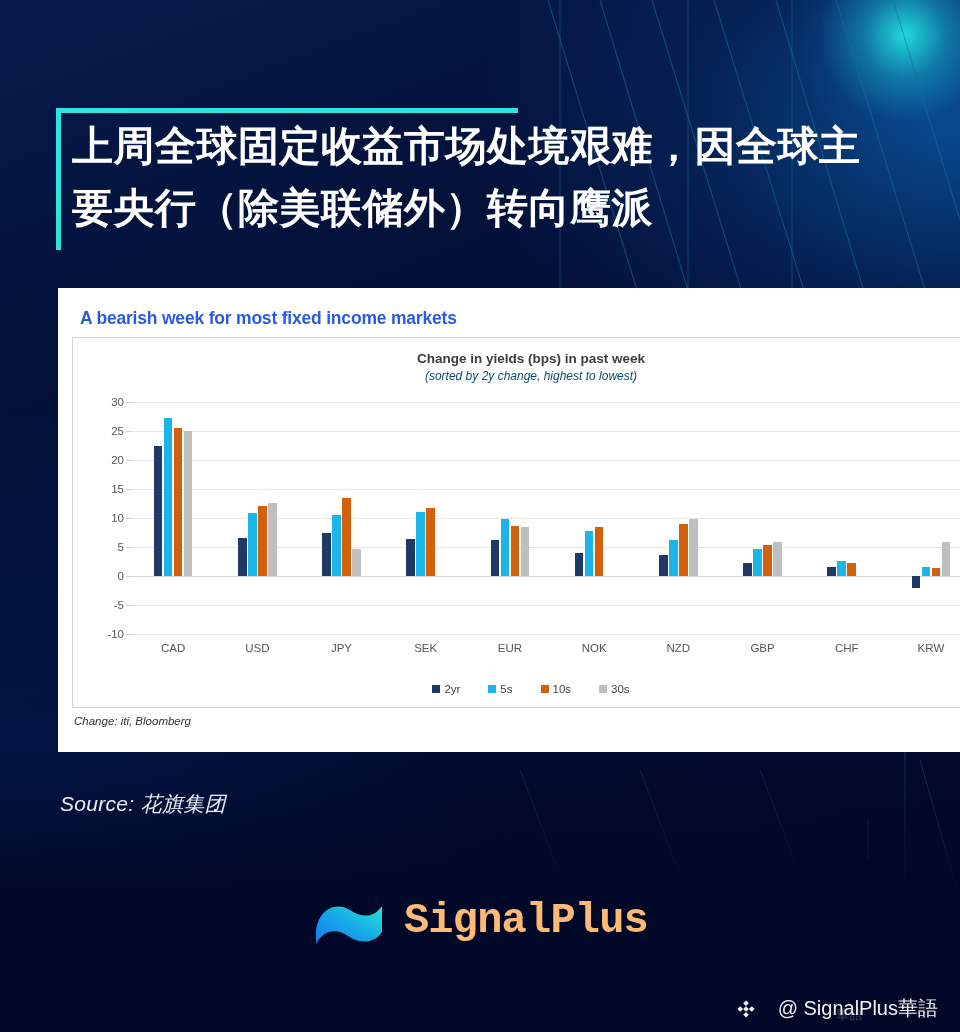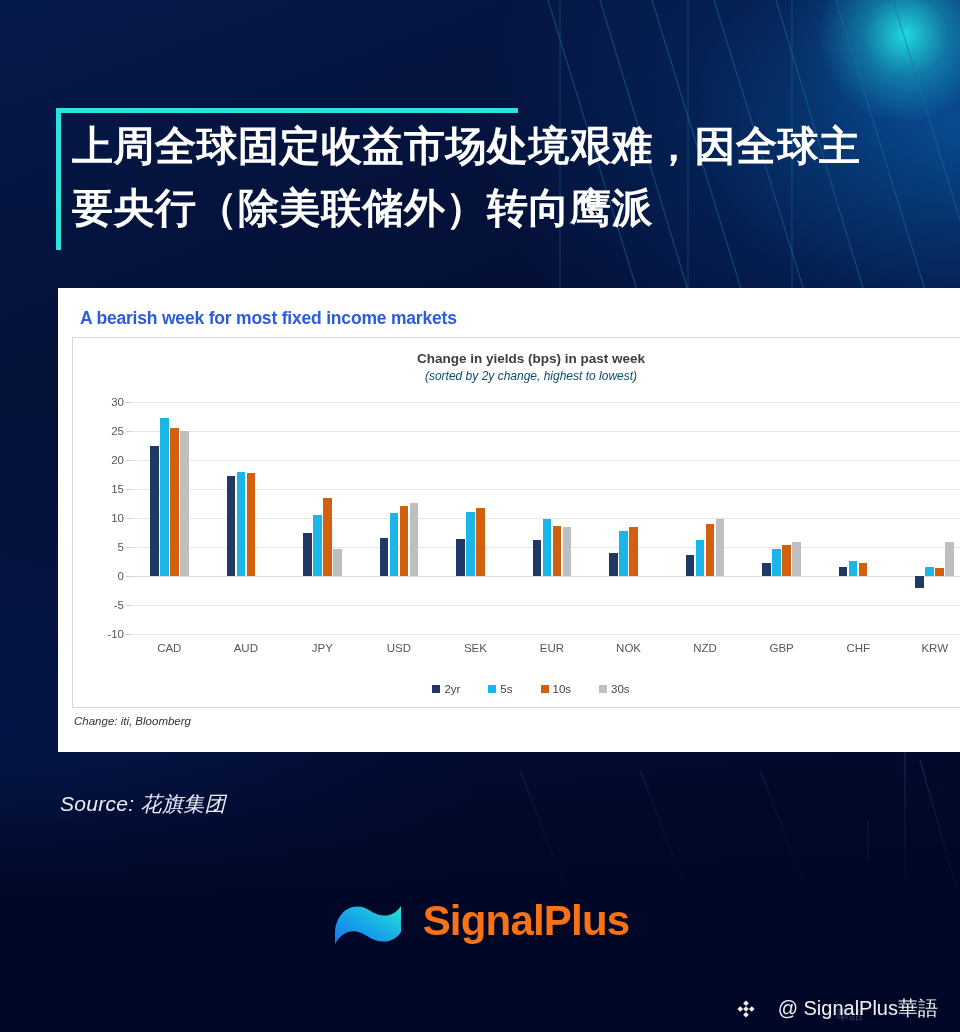--- a/index.html
+++ b/index.html
@@ -224,25 +224,25 @@
     position: absolute;
     left: 0; right: 0;
     top: 888px;
     display: flex;
     justify-content: center;
     align-items: center;
     gap: 16px;
   }
   #logo-mark { width: 76px; height: 66px; display: block; }
   #logo-text {
-    color: #f97316;
+    color: #fdba74;
     font-size: 42px;
     font-weight: bold;
     letter-spacing: -0.8px;
-    font-family: Liberation Sans, sans-serif;
+    font-family: Liberation Mono, monospace;
   }
 
   
   #watermark {
     position: absolute;
     right: 22px;
     bottom: 10px;
     display: flex;
     align-items: center;
     gap: 21px;
@@ -359,65 +359,50 @@
                 </div>
                 <div class="bar-slot">
                   <div class="bar" title="CAD 30s: 25" style="background: rgb(191, 191, 191); top: 12.5%; height: 62.5%;"></div>
                 </div>
               </div>
               <div class="xtick">CAD</div>
             </div>
             <div class="cat-group">
               <div class="bars-row">
                 <div class="bar-slot">
-                  <div class="bar" title="AUD 2yr: 17.3" style="background: rgb(31, 56, 100); top: 31.75%; height: 43.25%;"></div>
-                </div>
-                <div class="bar-slot">
-                  <div class="bar" title="AUD 5s: 18" style="background: rgb(28, 181, 232); top: 30%; height: 45%;"></div>
-                </div>
-                <div class="bar-slot">
-                  <div class="bar" title="AUD 10s: 17.7" style="background: rgb(210, 96, 15); top: 30.75%; height: 44.25%;"></div>
-                </div>
-                <div class="bar-slot"></div>
-              </div>
-              <div class="xtick">AUD</div>
+                  <div class="bar" title="USD 2yr: 6.5" style="background: rgb(31, 56, 100); top: 58.75%; height: 16.25%;"></div>
+                </div>
+                <div class="bar-slot">
+                  <div class="bar" title="USD 5s: 10.9" style="background: rgb(28, 181, 232); top: 47.75%; height: 27.25%;"></div>
+                </div>
+                <div class="bar-slot">
+                  <div class="bar" title="USD 10s: 12.1" style="background: rgb(210, 96, 15); top: 44.75%; height: 30.25%;"></div>
+                </div>
+                <div class="bar-slot">
+                  <div class="bar" title="USD 30s: 12.6" style="background: rgb(191, 191, 191); top: 43.5%; height: 31.5%;"></div>
+                </div>
+              </div>
+              <div class="xtick">USD</div>
             </div>
             <div class="cat-group">
               <div class="bars-row">
                 <div class="bar-slot">
                   <div class="bar" title="JPY 2yr: 7.4" style="background: rgb(31, 56, 100); top: 56.5%; height: 18.5%;"></div>
                 </div>
                 <div class="bar-slot">
                   <div class="bar" title="JPY 5s: 10.5" style="background: rgb(28, 181, 232); top: 48.75%; height: 26.25%;"></div>
                 </div>
                 <div class="bar-slot">
                   <div class="bar" title="JPY 10s: 13.5" style="background: rgb(210, 96, 15); top: 41.25%; height: 33.75%;"></div>
                 </div>
                 <div class="bar-slot">
                   <div class="bar" title="JPY 30s: 4.6" style="background: rgb(191, 191, 191); top: 63.5%; height: 11.5%;"></div>
                 </div>
               </div>
               <div class="xtick">JPY</div>
-            </div>
-            <div class="cat-group">
-              <div class="bars-row">
-                <div class="bar-slot">
-                  <div class="bar" title="USD 2yr: 6.5" style="background: rgb(31, 56, 100); top: 58.75%; height: 16.25%;"></div>
-                </div>
-                <div class="bar-slot">
-                  <div class="bar" title="USD 5s: 10.9" style="background: rgb(28, 181, 232); top: 47.75%; height: 27.25%;"></div>
-                </div>
-                <div class="bar-slot">
-                  <div class="bar" title="USD 10s: 12.1" style="background: rgb(210, 96, 15); top: 44.75%; height: 30.25%;"></div>
-                </div>
-                <div class="bar-slot">
-                  <div class="bar" title="USD 30s: 12.6" style="background: rgb(191, 191, 191); top: 43.5%; height: 31.5%;"></div>
-                </div>
-              </div>
-              <div class="xtick">USD</div>
             </div>
             <div class="cat-group">
               <div class="bars-row">
                 <div class="bar-slot">
                   <div class="bar" title="SEK 2yr: 6.3" style="background: rgb(31, 56, 100); top: 59.25%; height: 15.75%;"></div>
                 </div>
                 <div class="bar-slot">
                   <div class="bar" title="SEK 5s: 11.1" style="background: rgb(28, 181, 232); top: 47.25%; height: 27.75%;"></div>
                 </div>
                 <div class="bar-slot">

